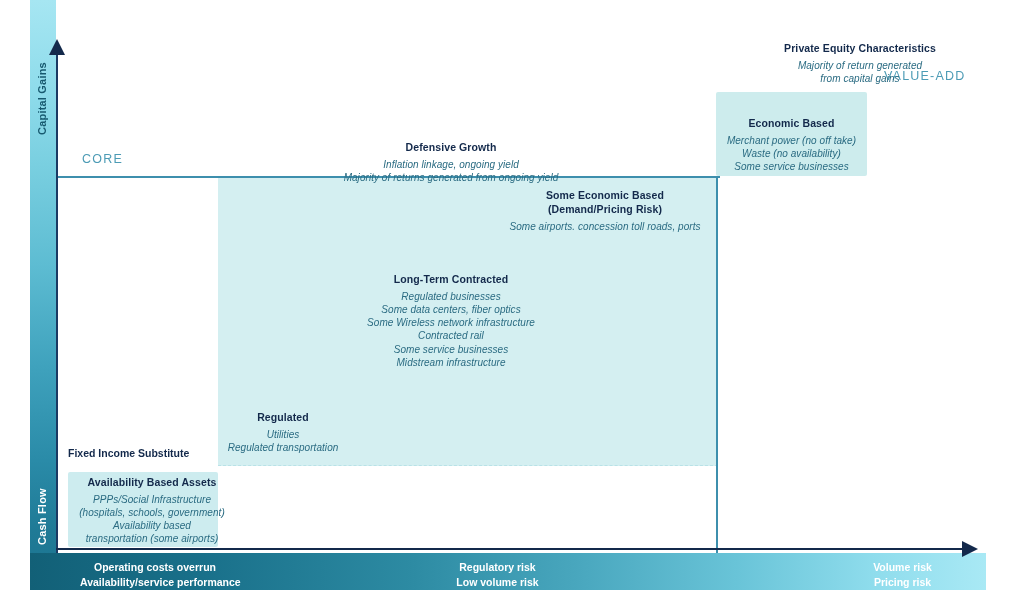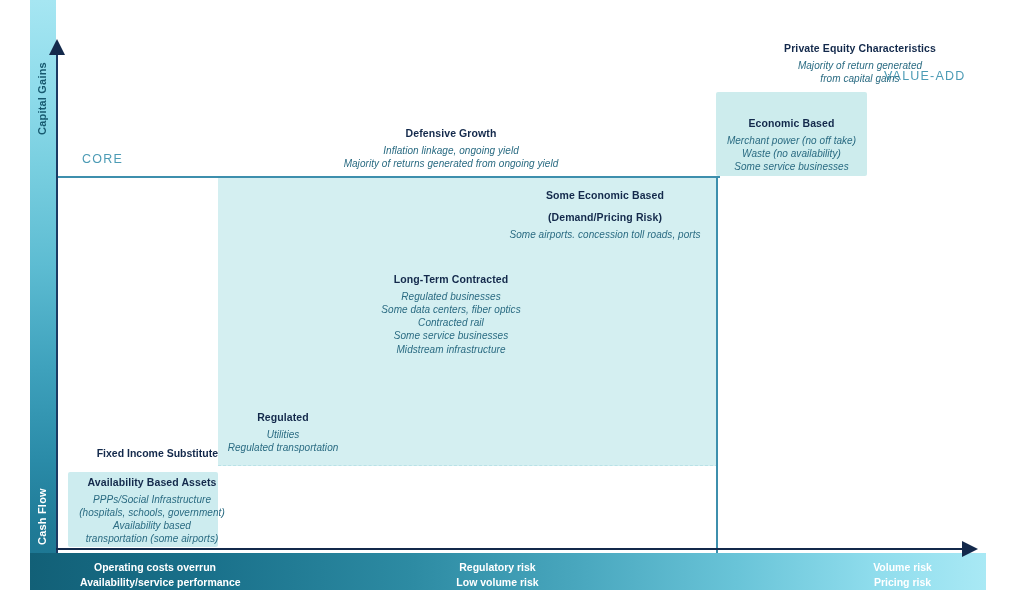--- a/index.html
+++ b/index.html
@@ -194,26 +194,26 @@
     color: #ffffff;
     line-height: 1.42;
     white-space: nowrap;
   }
 
   .plain-hd {
     position: absolute;
     font-size: 10.5px;
     font-weight: bold;
     color: #13294b;
-    text-align: right;
+    text-align: left;
     white-space: nowrap;
   }
 
   
-  #tb-defensive    { left: 311px; top: 127px; width: 280px; }
+  #tb-defensive    { left: 311px; top: 141px; width: 280px; }
   #tb-private-eq   { left: 690px; top: 42px;  width: 340px; }
   #tb-economic     { left: 716px; top: 101px; width: 151px; margin-top: 16px; }
   #tb-some-econ    { left: 470px; top: 189px; width: 270px; }
   #tb-longterm     { left: 341px; top: 273px; width: 220px; }
   #tb-regulated    { left: 203px; top: 411px; width: 160px; }
   #tb-availability { left: 68px;  top: 476px; width: 168px; }
   #lbl-fixed-inc   { left: 68px;  top: 447px; width: 150px; }
 
   #lbl-core        { left: 82px;  top: 152px; }
   #lbl-value-add   { left: 884px; top: 69px;  }
@@ -279,32 +279,33 @@
   <div class="tb" id="tb-economic">
     <div class="hd">Economic Based</div>
     <div class="sub">
       <div>Merchant power (no off take)</div>
       <div>Waste (no availability)</div>
       <div>Some service businesses</div>
     </div>
   </div>
 
   <div class="tb" id="tb-some-econ">
-    <div class="hd" style="margin-bottom:8px">Some Economic Based</div>
+    <div class="hd" style="margin-bottom:0">Some Economic Based</div>
     <div class="hd">(Demand/Pricing Risk)</div>
     <div class="sub">
       <div>Some airports. concession toll roads, ports</div>
     </div>
   </div>
 
   <div class="tb" id="tb-longterm">
     <div class="hd">Long-Term Contracted</div>
     <div class="sub">
       <div>Regulated businesses</div>
       <div>Some data centers, fiber optics</div>
+      <div>Some Wireless network infrastructure</div>
       <div>Contracted rail</div>
       <div>Some service businesses</div>
       <div>Midstream infrastructure</div>
     </div>
   </div>
 
   <div class="tb" id="tb-regulated">
     <div class="hd">Regulated</div>
     <div class="sub">
       <div>Utilities</div>

